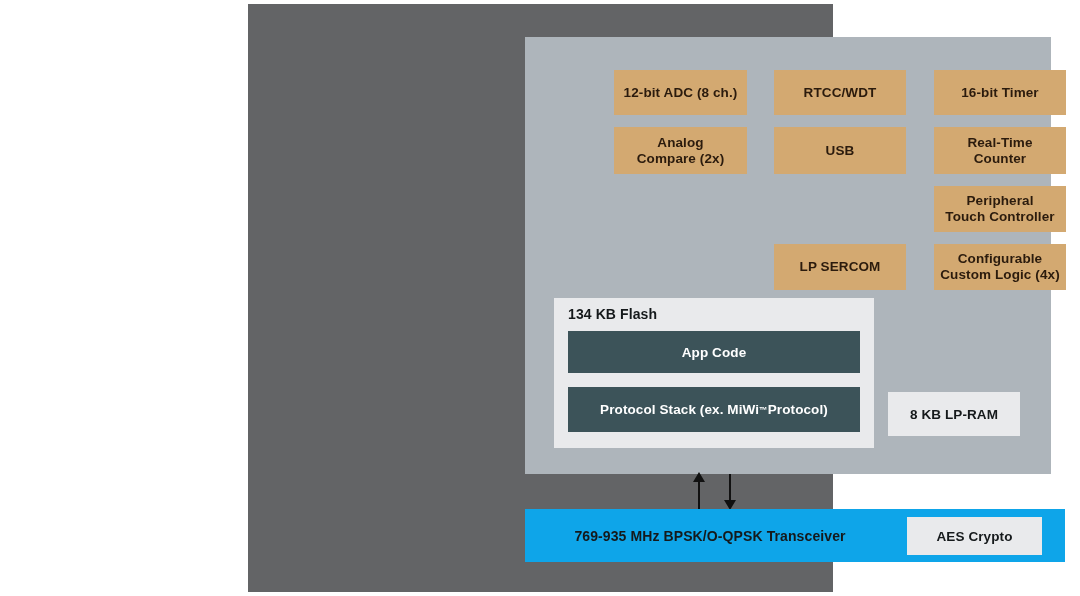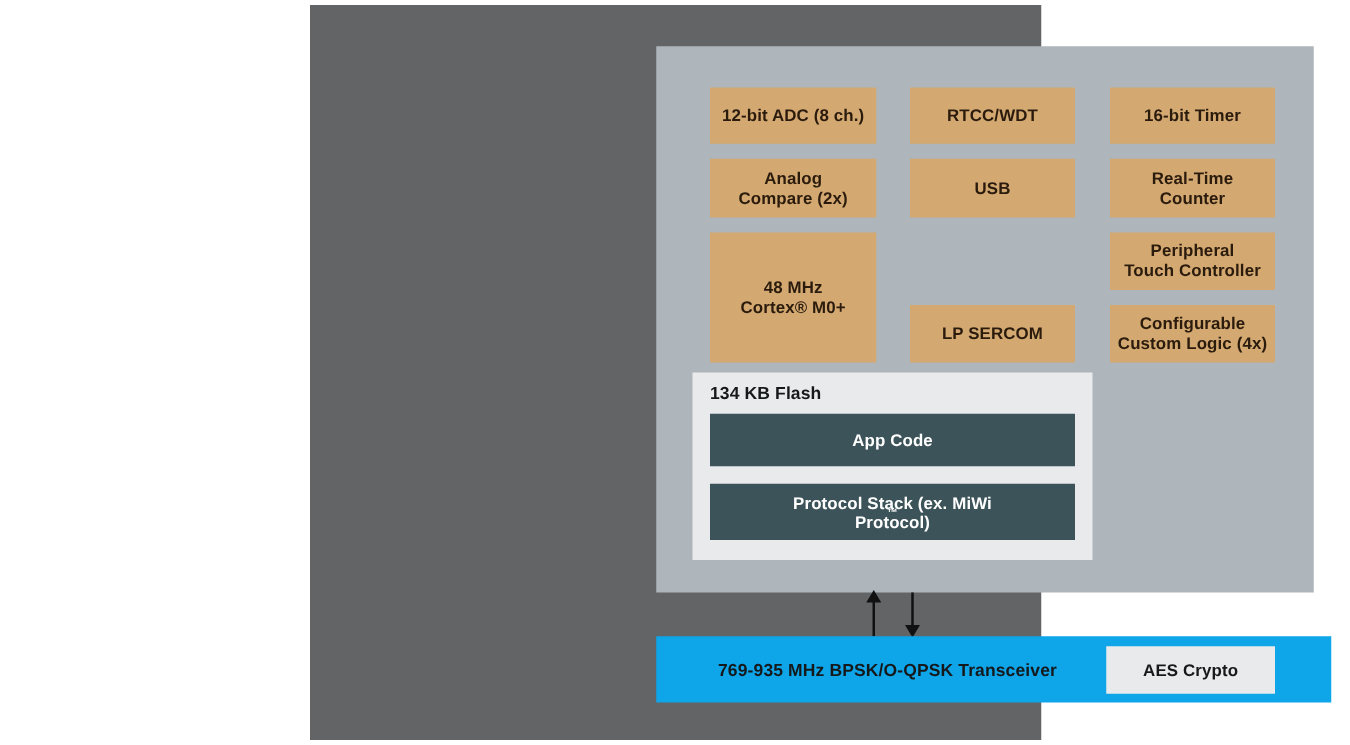--- a/index.html
+++ b/index.html
@@ -48,20 +48,21 @@
     font-size: 13.5px;
     font-weight: 700;
     line-height: 16px;
     display: flex;
     align-items: center;
     justify-content: center;
     text-align: center;
     box-sizing: border-box;
     padding: 2px 4px;
     letter-spacing: 0.1px;
+    margin-left: 46px;
   }
 
   
   .col1 { left: 320px; width: 133px; }
   .col2 { left: 480px; width: 132px; }
   .col3 { left: 640px; width: 132px; }
 
   .r1 { top: 66px;  height: 45px; }
   .r2 { top: 123px; height: 47px; }
   .r3 { top: 182px; height: 46px; }
@@ -96,21 +97,21 @@
     font-size: 13.5px;
     font-weight: 700;
     display: flex;
     align-items: center;
     justify-content: center;
     text-align: center;
     box-sizing: border-box;
     letter-spacing: 0.1px;
   }
   #app-code-block      { top: 33px; height: 42px; }
-  #protocol-stack-block{ top: 89px; height: 45px; flex-direction: column; }
+  #protocol-stack-block{ top: 89px; height: 45px; }
   .tm {
     font-size: 8.5px;
     vertical-align: super;
     line-height: 0;
   }
 
   
   .ramblock {
     position: absolute;
     left: 640px;
@@ -165,21 +166,21 @@
     display: flex;
     align-items: center;
     justify-content: center;
     font-size: 14px;
     font-weight: 700;
     color: #15191b;
     letter-spacing: 0.1px;
   }
   #aes-crypto-block {
     position: absolute;
-    left: 360px;
+    left: 382px;
     top: 8px;
     width: 135px;
     height: 38px;
     background: #e9eaec;
     color: #15191b;
     font-size: 13.5px;
     font-weight: 700;
     display: flex;
     align-items: center;
     justify-content: center;
@@ -190,41 +191,41 @@
 <body>
 
 <div id="canvas">
 
   <div id="chip-frame">
 
     <div id="mcu-panel"></div>
 
     <div class="pblock col1 r1">12-bit ADC (8 ch.)</div>
     <div class="pblock col1 r2">Analog<br>Compare (2x)</div>
-    <div class="pblock col1 rtall">48 MHz<br>Cortex® M0+</div>
 
     <div class="pblock col2 r1">RTCC/WDT</div>
     <div class="pblock col2 r2">USB</div>
     <div class="pblock col2 r4">LP SERCOM</div>
 
     <div class="pblock col3 r1">16-bit Timer</div>
     <div class="pblock col3 r2">Real-Time<br>Counter</div>
     <div class="pblock col3 r3">Peripheral<br>Touch Controller</div>
     <div class="pblock col3 r4">Configurable<br>Custom Logic (4x)</div>
 
     <div id="flash-panel">
       <div id="flash-label">134 KB Flash</div>
       <div id="app-code-block" class="memblock">App Code</div>
       <div id="protocol-stack-block" class="memblock">
         <span>Protocol Stack (ex. MiWi</span>
           <span class="tm">™</span>
           <span> Protocol)</span>
       </div>
     </div>
 
+    <div id="ram-lp" class="ramblock">8 KB LP-RAM</div>
 
     <div id="arrow-up-line" class="arrow-line"></div>
     <div id="arrow-up-head" class="arrow-head"></div>
     <div id="arrow-down-line" class="arrow-line"></div>
     <div id="arrow-down-head" class="arrow-head"></div>
 
     <div id="transceiver-bar">
       <div id="transceiver-label">769-935 MHz BPSK/O-QPSK Transceiver</div>
       <div id="aes-crypto-block">AES Crypto</div>
     </div>

